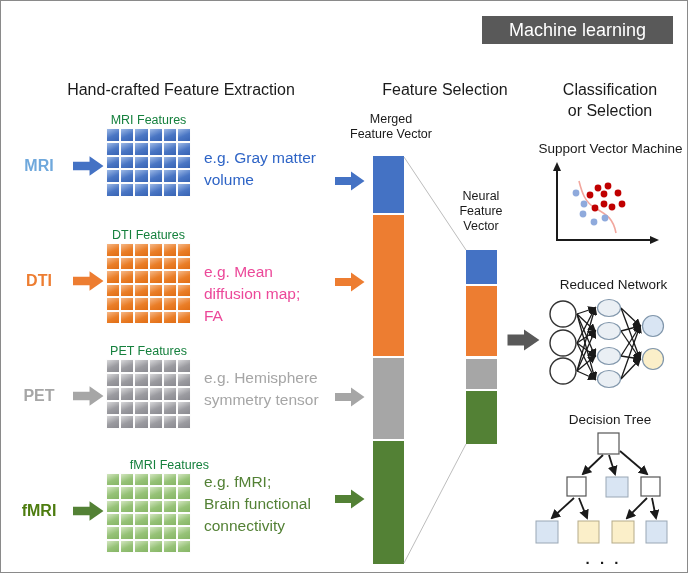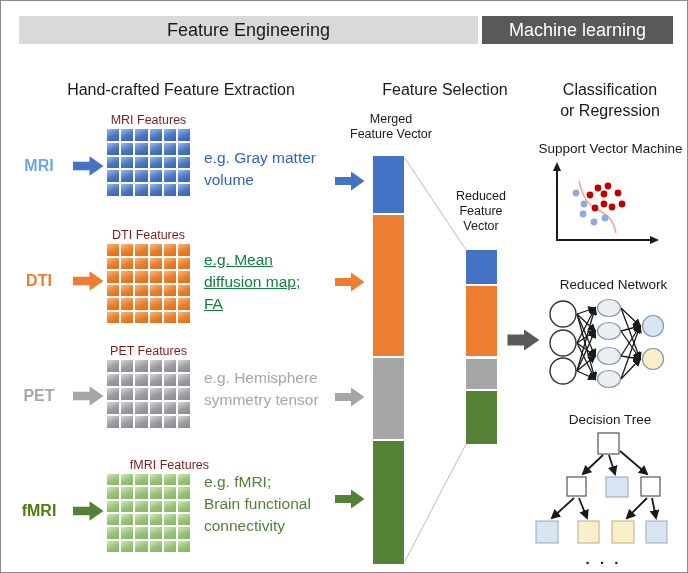--- a/index.html
+++ b/index.html
@@ -29,34 +29,34 @@
   .lbl-dti{top:268px;color:#ED7D31;}
   .lbl-pet{top:383px;color:#A6A6A6;}
   .lbl-fmri{top:498px;color:#4d7c0f;}
 
   .mod-arrow{left:72px;width:31px;height:22px;}
   .arr-mri{top:154px;color:#4472C4;}
   .arr-dti{top:269px;color:#ED7D31;}
   .arr-pet{top:384px;color:#A6A6A6;}
   .arr-fmri{top:499px;color:#538135;}
 
-  .grid-title{left:87px;width:121px;font-size:12.5px;text-align:center;color:#7f1d1d;}
+  .grid-title{left:87px;width:121px;font-size:12.5px;text-align:center;color:#15803d;}
   .gt-mri{top:112px;} .gt-dti{top:227px;} .gt-pet{top:343px;} .gt-fmri{top:457px;text-align:right;}
 
   .feature-grid{left:105px;width:85px;display:grid;grid-template-columns:repeat(6,1fr);gap:2px;padding:1px;background:#fdfdfd;box-sizing:border-box;}
   .fg-mri{top:127px;height:69px;} .fg-dti{top:242px;height:81px;}
   .fg-pet{top:358px;height:70px;} .fg-fmri{top:472px;height:80px;}
   .fg-mri .cell{background:linear-gradient(155deg,#9db9e6 0%,#4a76c4 55%,#3763b3 100%);}
   .fg-dti .cell{background:linear-gradient(155deg,#f5b888 0%,#ea7e28 55%,#e06d14 100%);}
   .fg-pet .cell{background:linear-gradient(155deg,#d8d8da 0%,#9b9ba0 55%,#8a8a90 100%);}
   .fg-fmri .cell{background:linear-gradient(155deg,#d3e6c0 0%,#96c277 55%,#86b565 100%);}
 
   .mod-caption{left:203px;width:140px;font-size:15.5px;line-height:22px;}
   .cap-mri{top:146px;color:#2E64C6;}
-  .cap-dti{top:248px;color:#15803d;text-decoration:underline;}
+  .cap-dti{top:260px;color:#ec4899;}
   .cap-pet{top:366px;color:#A6A6A6;}
   .cap-fmri{top:470px;color:#538135;}
 
   
   .vec-label{font-size:12.5px;line-height:15px;color:#1a1a1a;}
   .merged-label{left:338px;top:111px;width:104px;}
   .reduced-label{left:432px;top:188px;width:96px;}
 
   .mid-arrow{left:334px;width:30px;height:20px;}
   .ma-blue{top:170px;color:#4472C4;} .ma-orange{top:271px;color:#ED7D31;}
@@ -84,31 +84,28 @@
   .ellipsis{left:540px;top:549px;width:125px;font-size:15px;font-weight:bold;letter-spacing:3px;color:#1a1a1a;}
 
   .overlay{left:0;top:0;pointer-events:none;}
   .block-arrow{display:block;}
 </style>
 </head>
 <body>
 
 <div id="figure">
 
-  <div class="abs stage-bar bar-fe">
-    <span>Feature Engineering</span>
-  </div>
   <div class="abs col-title col-1 center">Hand-crafted Feature Extraction</div>
 
   <div class="abs stage-bar bar-ml">
     <span>Machine learning</span>
   </div>
   <div class="abs col-title col-2 center">Feature Selection</div>
   <div class="abs col-title col-3 center pre">Classification
-or Regression</div>
+or Selection</div>
 
   <div class="abs mod-label lbl-mri">MRI</div>
   <svg class="abs mod-arrow arr-mri block-arrow" viewBox="0 0 30 20">
       <polygon points="0,6 16,6 16,0.5 29.5,10 16,19.5 16,14 0,14" fill="currentColor"></polygon>
     </svg>
   <div class="abs grid-title gt-mri">MRI Features</div>
   <div class="abs feature-grid fg-mri">
       <div class="cell"></div>
       <div class="cell"></div>
       <div class="cell"></div>
@@ -292,21 +289,21 @@
       <polygon points="0,6 16,6 16,0.5 29.5,10 16,19.5 16,14 0,14" fill="currentColor"></polygon>
     </svg>
 
   <div class="merged-bar">
     <div class="vseg seg-blue m-blue"></div>
     <div class="vseg seg-orange m-orange"></div>
     <div class="vseg seg-gray m-gray"></div>
     <div class="vseg seg-green m-green"></div>
   </div>
 
-  <div class="abs vec-label reduced-label center pre">Reduced
+  <div class="abs vec-label reduced-label center pre">Neural
 Feature
 Vector</div>
   <div class="reduced-bar">
     <div class="vseg seg-blue r-blue"></div>
     <div class="vseg seg-orange r-orange"></div>
     <div class="vseg seg-gray r-gray"></div>
     <div class="vseg seg-green r-green"></div>
   </div>
 
   <svg class="abs overlay" width="686" height="571">

